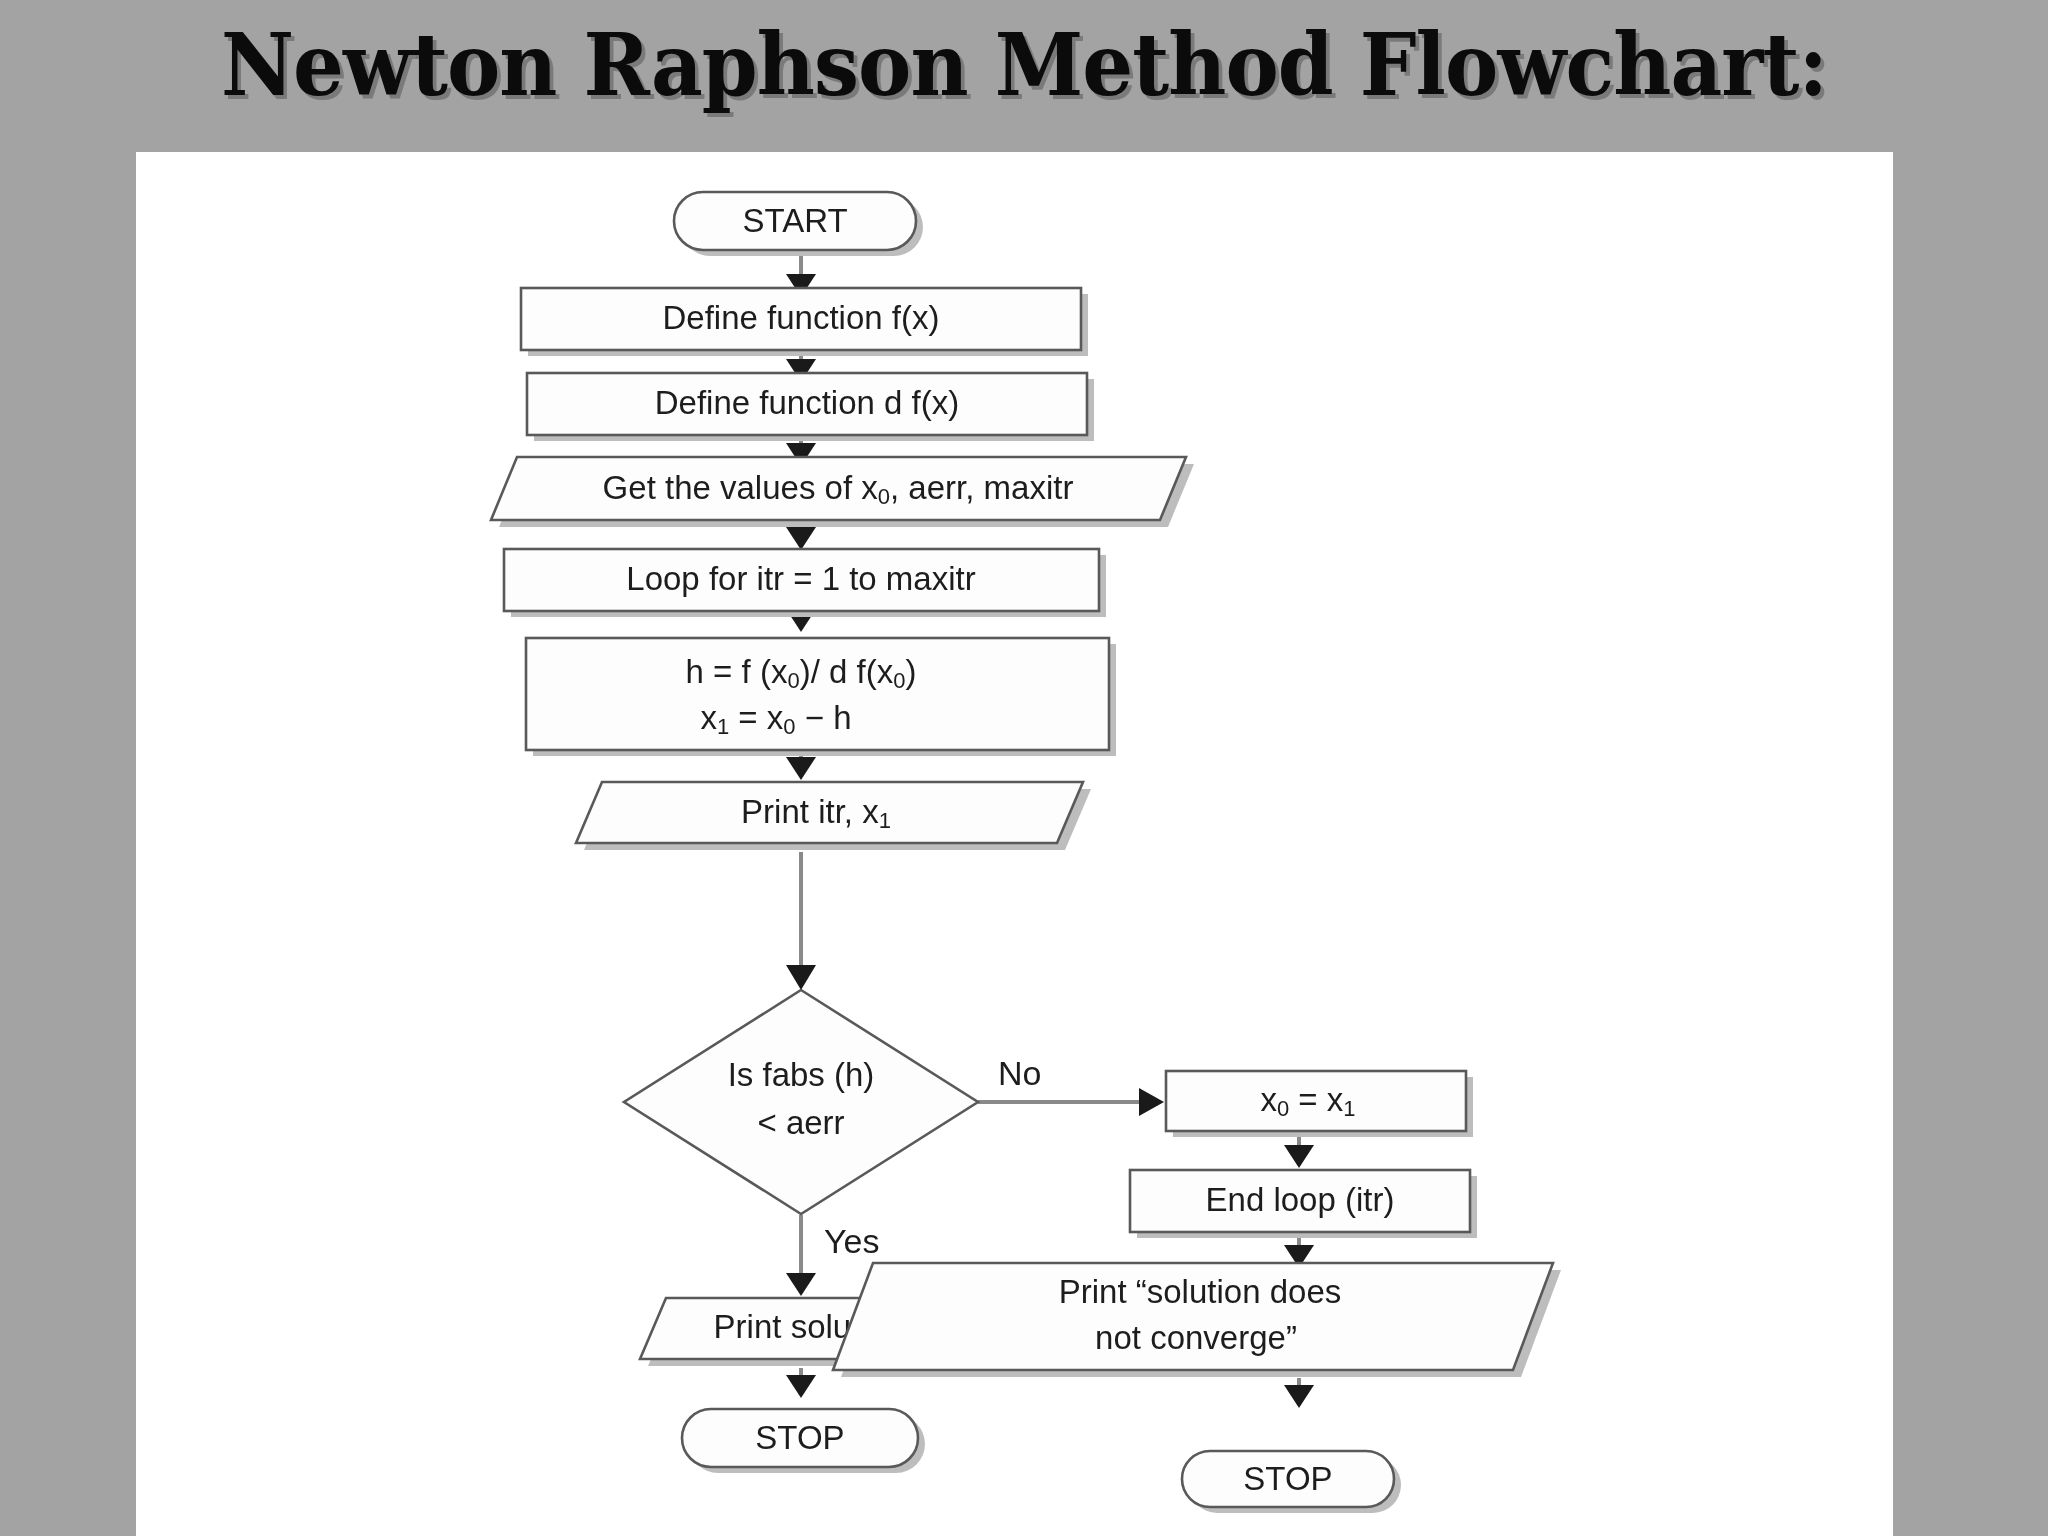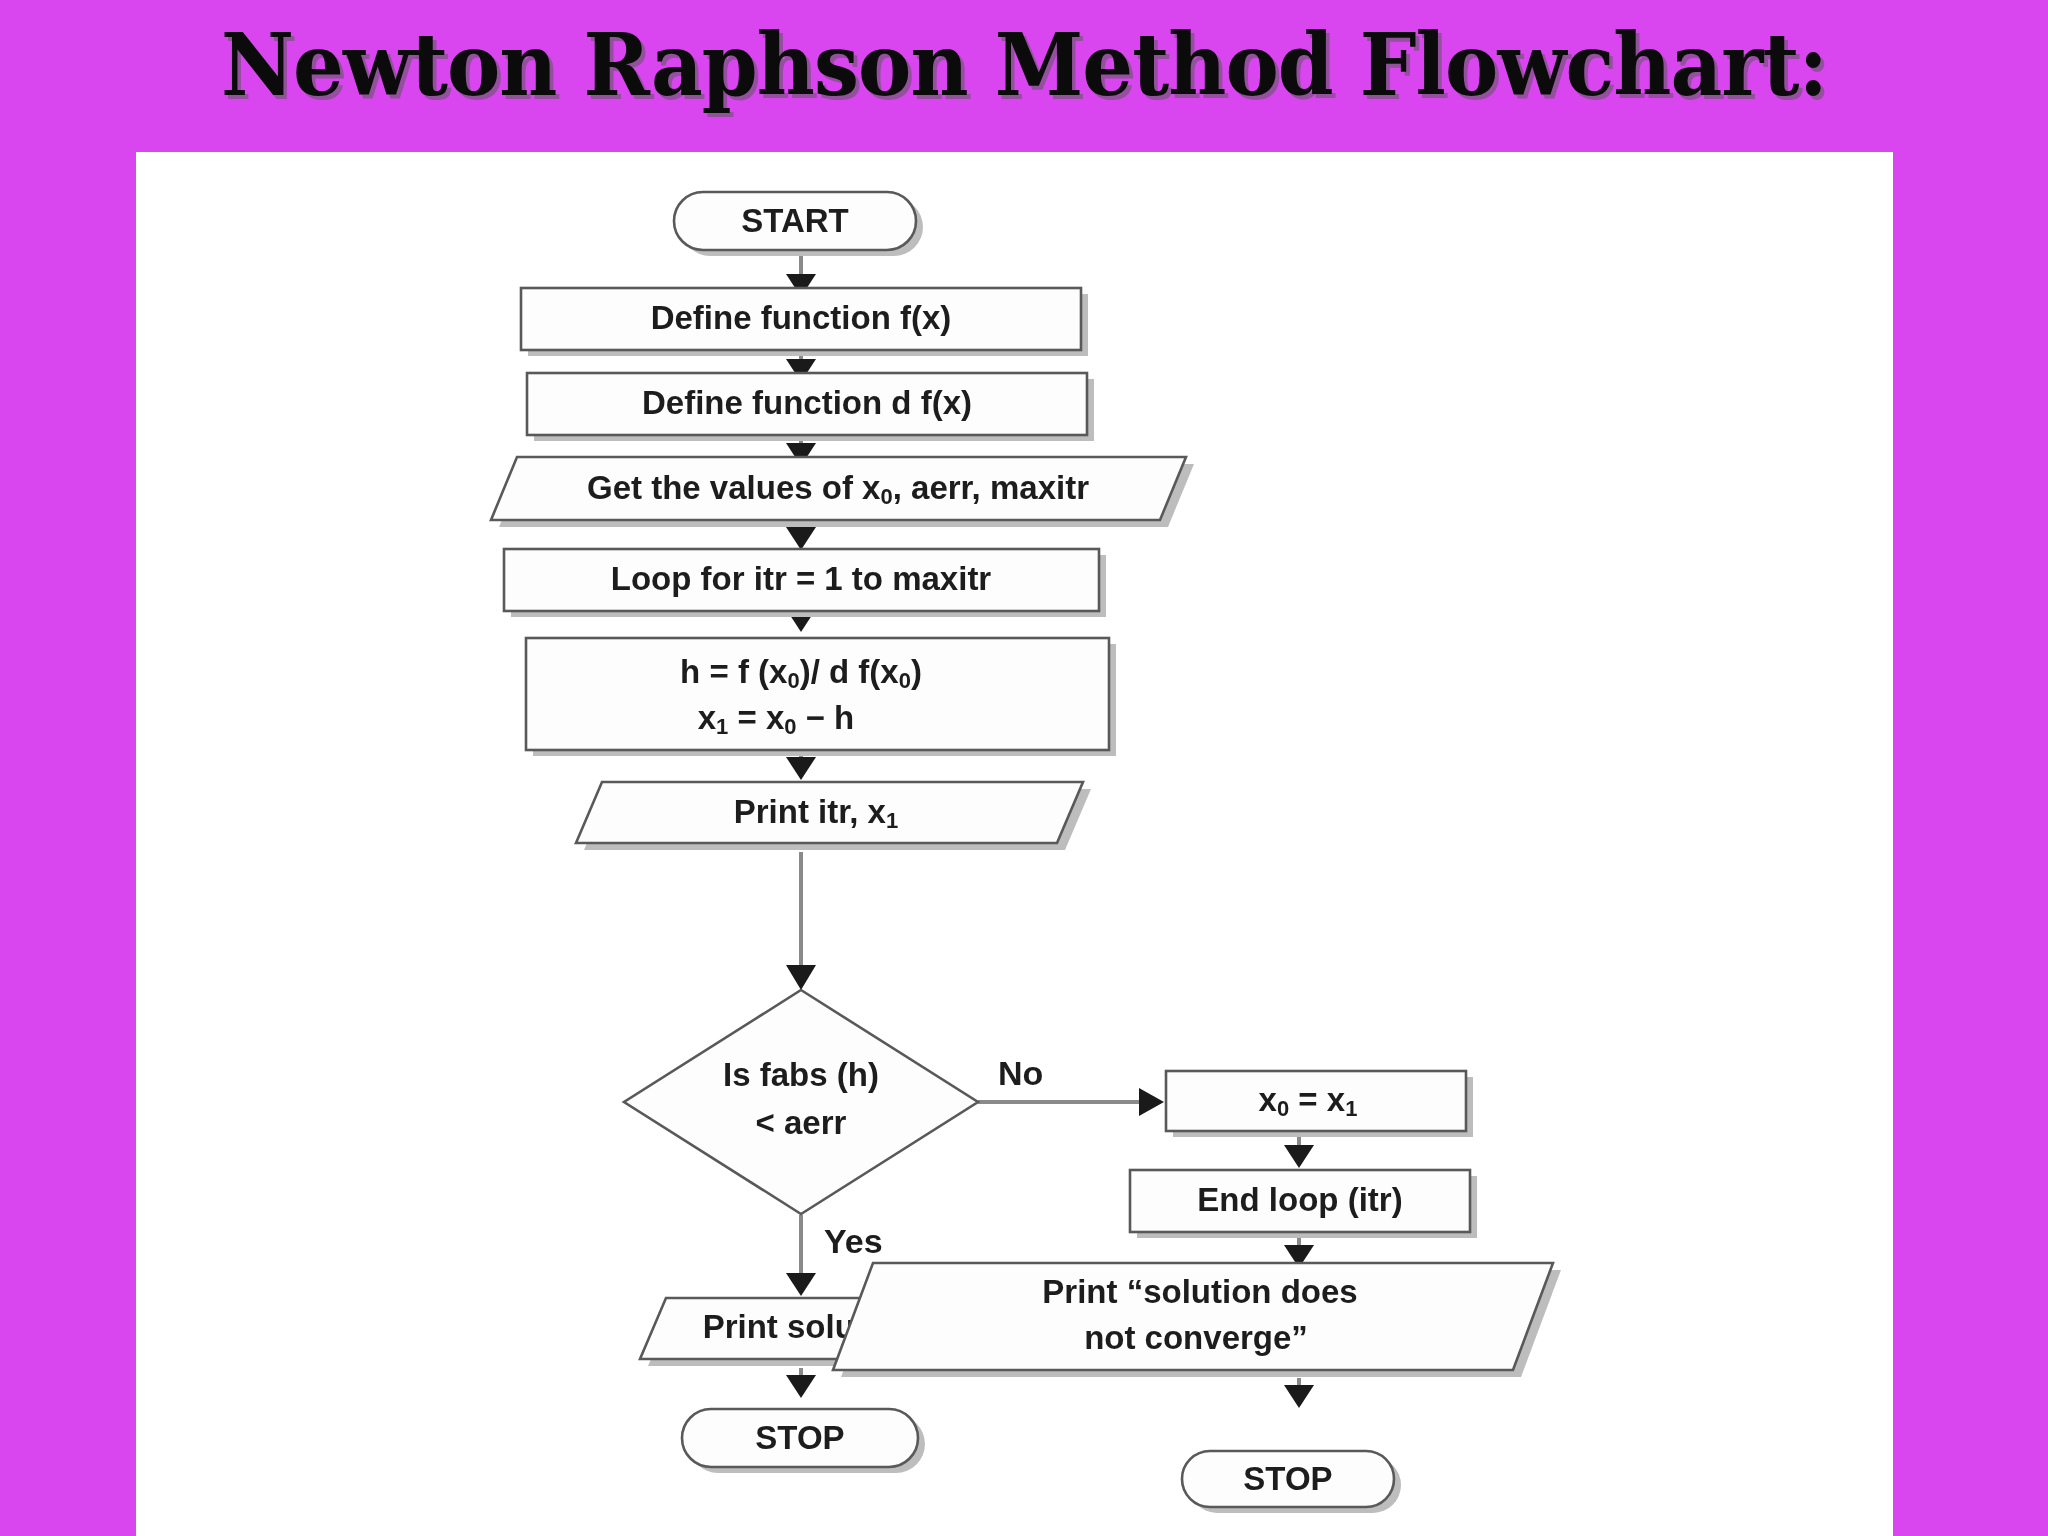--- a/index.html
+++ b/index.html
@@ -12,21 +12,21 @@
     background: #caffff;
     font-family: "Liberation Sans", sans-serif;
     overflow: hidden;
     position: relative;
   }
   #page {
     position: absolute;
     left: 0; top: 0;
     width: 2048px;
     height: 1536px;
-    background: #d946ef;
+    background: #a3a3a3;
   }
   #title {
     position: absolute;
     left: 0;
     top: 14px;
     width: 2048px;
     text-align: center;
     font-family: "DejaVu Serif", serif;
     font-weight: bold;
     font-size: 86px;
@@ -37,21 +37,20 @@
     transform: scaleX(0.93);
     transform-origin: center top;
   }
   #canvas {
     position: absolute;
     left: 136px;
     top: 152px;
     width: 1757px;
     height: 1384px;
     background: #ffffff;
-    font-weight: bold;
   }
   svg.flow {
     display: block;
     width: 1757px;
     height: 1384px;
   }
   .node-shape {
     fill: #fdfdfd;
     stroke: #595959;
     stroke-width: 2.6;

